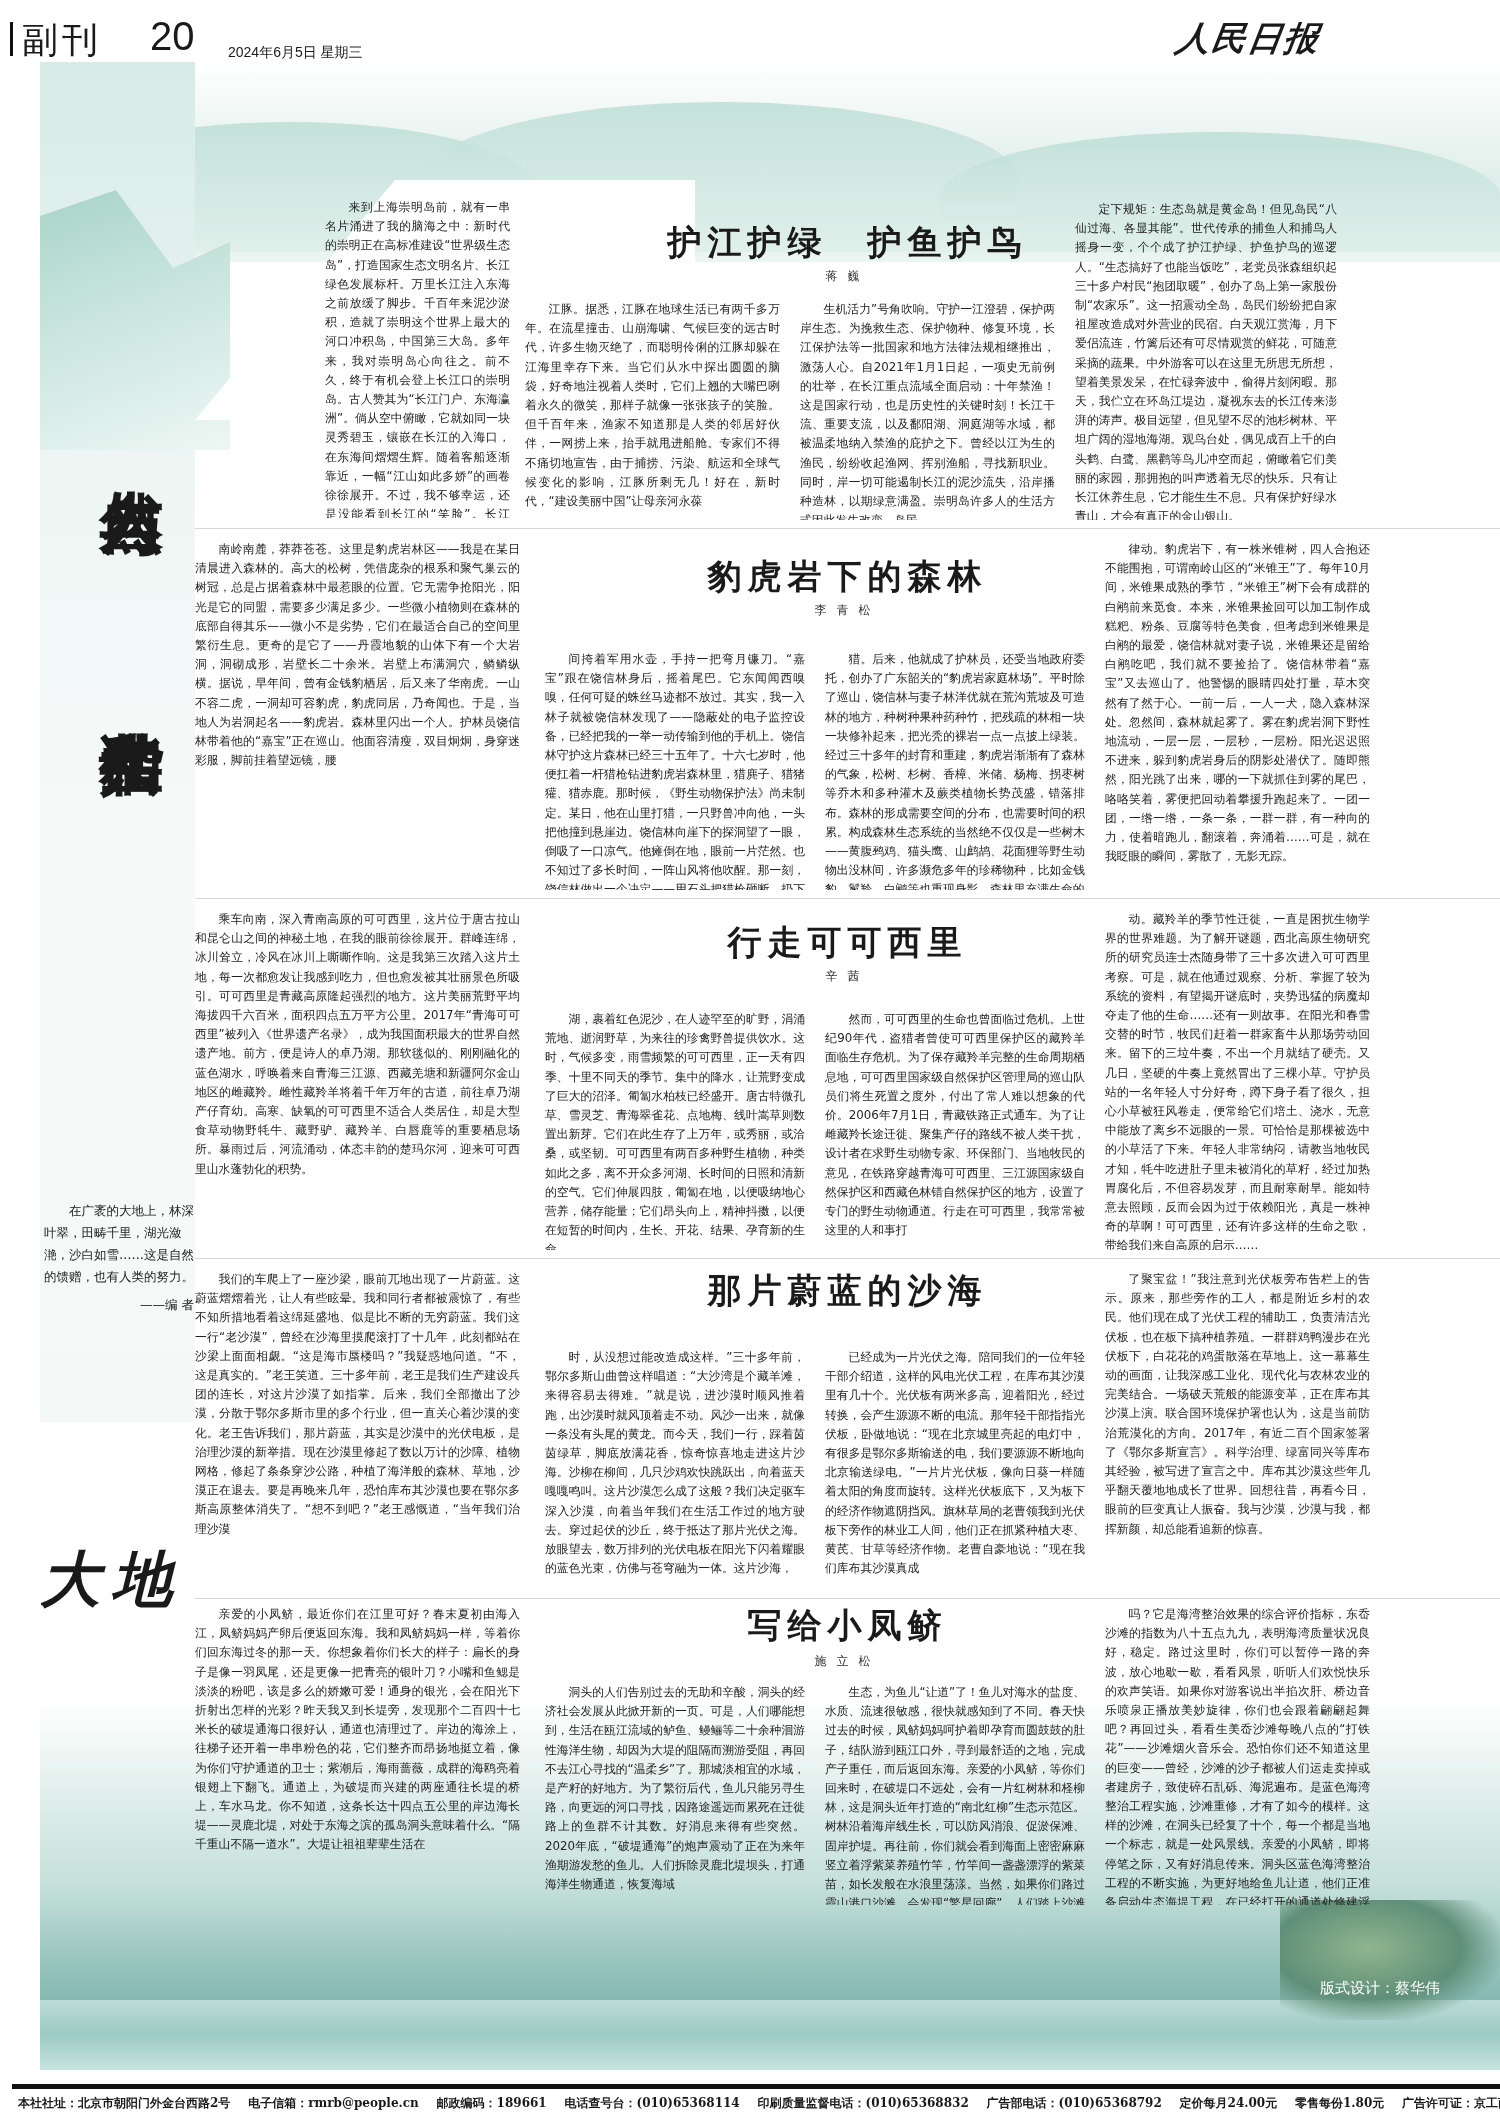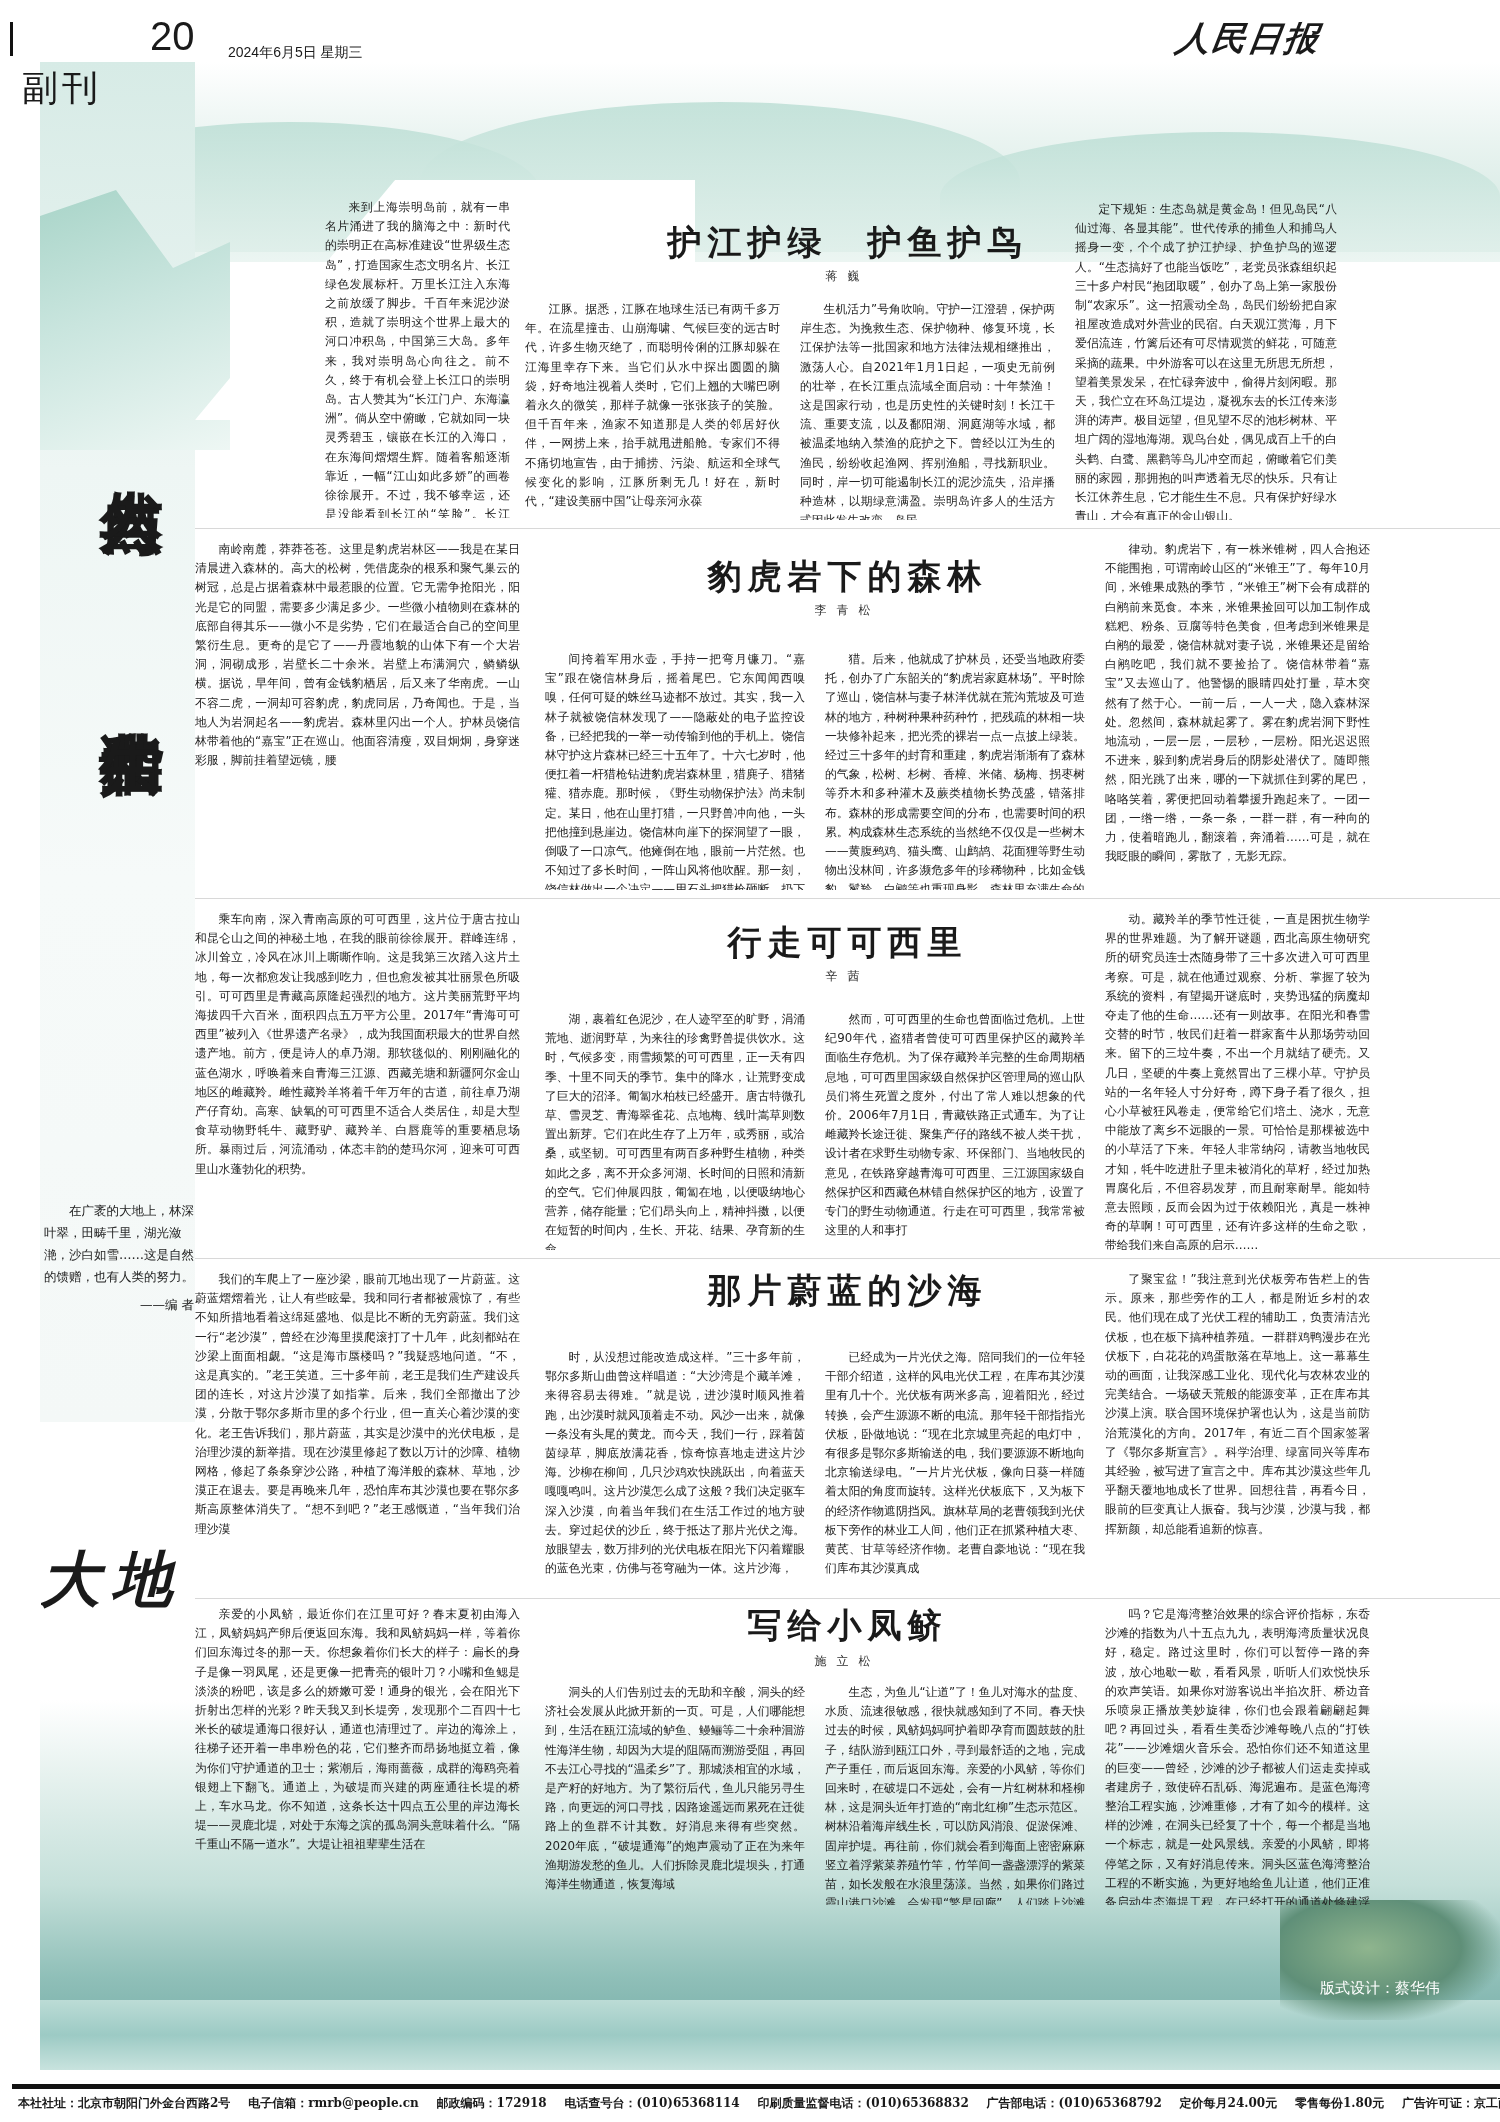--- a/index.html
+++ b/index.html
@@ -2,21 +2,21 @@
 <html><head>
 <meta charset="utf-8">
 <style>
   * { box-sizing: border-box; margin: 0; padding: 0; }
   html, body { width: 1500px; height: 2122px; background: #ffffff; overflow: hidden; }
   body { position: relative; font-family: "DejaVu Sans", "Liberation Sans", sans-serif; color: #1a1a1a; }
 
   
   .masthead { position: absolute; left: 0; top: 0; width: 1500px; height: 62px; }
   .section-bar { position: absolute; left: 10px; top: 22px; width: 3px; height: 34px; background: #111; }
-  .section-name { position: absolute; left: 22px; top: 16px; font-size: 36px; letter-spacing: 4px; font-family: "DejaVu Sans", sans-serif; font-weight: 300; margin-top: 48px; }
+  .section-name { position: absolute; left: 22px; top: 16px; font-size: 36px; letter-spacing: 4px; font-family: "DejaVu Sans", sans-serif; font-weight: 300; }
   .page-num { position: absolute; left: 150px; top: 14px; font-size: 40px; font-family: "Liberation Sans", sans-serif; }
   .issue-date { position: absolute; left: 228px; top: 44px; font-size: 14px; font-family: "Liberation Sans", sans-serif; }
   .logo { position: absolute; right: 180px; top: 16px; font-size: 34px; font-family: "DejaVu Serif", serif; font-style: italic; font-weight: bold; letter-spacing: 2px; transform: skewX(-8deg); }
 
   
   .top-mountains { position: absolute; left: 40px; top: 62px; width: 1460px; height: 190px;
     background: linear-gradient(180deg, #ffffff 0%, #eaf4f1 40%, #cfe6df 100%); }
   .mtn { position: absolute; border-radius: 50% 50% 0 0; background: linear-gradient(180deg,#b9ddd3,#e7f3ef); opacity: .8; }
   .left-panel { position: absolute; left: 40px; top: 62px; width: 155px; height: 1360px;
     background: linear-gradient(180deg, #d7ebe6 0%, #eef6f4 30%, #f6faf9 60%, #f4f8f7 100%); }
@@ -183,20 +183,20 @@
       <p>吗？它是海湾整治效果的综合评价指标，东岙沙滩的指数为八十五点九九，表明海湾质量状况良好，稳定。路过这里时，你们可以暂停一路的奔波，放心地歇一歇，看看风景，听听人们欢悦快乐的欢声笑语。如果你对游客说出半掐次肝、桥边音乐喷泉正播放美妙旋律，你们也会跟着翩翩起舞吧？再回过头，看看生美岙沙滩每晚八点的“打铁花”——沙滩烟火音乐会。恐怕你们还不知道这里的巨变——曾经，沙滩的沙子都被人们运走卖掉或者建房子，致使碎石乱砾、海泥遍布。是蓝色海湾整治工程实施，沙滩重修，才有了如今的模样。这样的沙滩，在洞头已经复了十个，每一个都是当地一个标志，就是一处风景线。亲爱的小凤鲚，即将停笔之际，又有好消息传来。洞头区蓝色海湾整治工程的不断实施，为更好地给鱼儿让道，他们正准备启动生态海堤工程，在已经打开的通道处修建浮道桥，为海洋生物通行增短距游路程，跨一条更宽敞更舒适的通道。这一路，你们会游得自在畅快。期待我们的相逢。</p>
     </div>
 </div>
 
 <div class="credit">版式设计：蔡华伟</div>
 
 <div class="footer-bar"></div>
 <div class="footer">
   <span>本社社址：北京市朝阳门外金台西路2号</span>
   <span>电子信箱：rmrb@people.cn</span>
-  <span>邮政编码：172918</span>
+  <span>邮政编码：189661</span>
   <span>电话查号台：(010)65368114</span>
   <span>印刷质量监督电话：(010)65368832</span>
   <span>广告部电话：(010)65368792</span>
   <span>定价每月24.00元</span>
   <span>零售每份1.80元</span>
   <span>广告许可证：京工商广字第003号</span>
 </div>
 
 </body></html>

